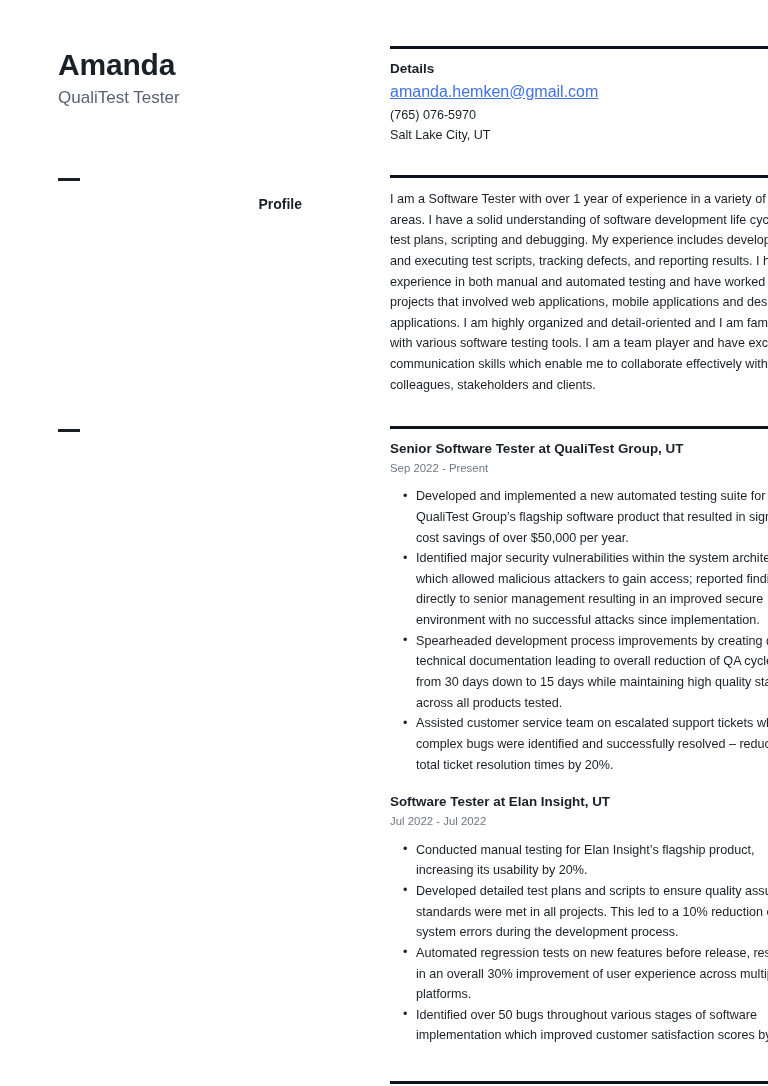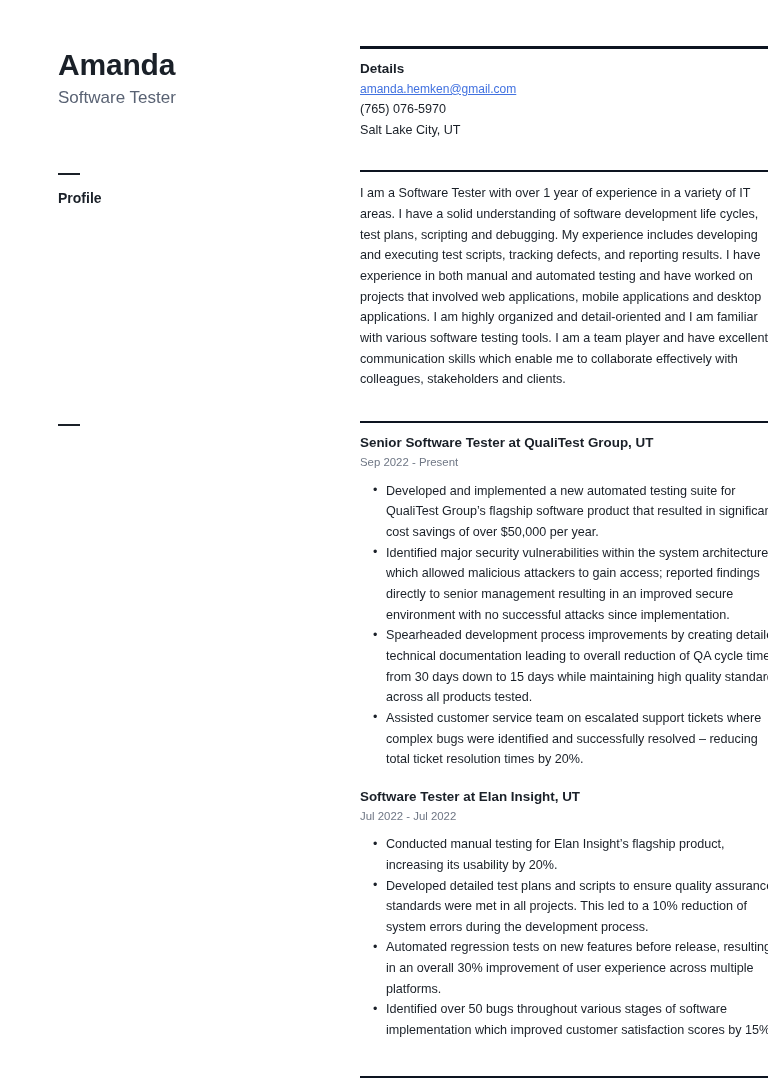--- a/index.html
+++ b/index.html
@@ -22,21 +22,21 @@
     width: 768px;
     height: 1086px;
     background: #ffffff;
     padding: 0;
   }
 
   
   .row {
     display: grid;
     grid-template-columns: 244px 422px;
-    column-gap: 58px;
+    column-gap: 88px;
     padding-left: 58px;
     padding-right: 45px;
   }
 
   
   .header-row { padding-top: 46px; }
 
   .name {
     font-size: 30px;
     font-weight: 700;
@@ -68,30 +68,30 @@
     line-height: 1.5;
   }
 
   .detail-line {
     font-size: 12.6px;
     line-height: 1.62;
     color: #1a2028;
   }
 
   .detail-link {
-    font-size: 12px;
+    font-size: 16px;
     line-height: 1.62;
     color: #4272e0;
     text-decoration: underline;
     display: inline-block;
     text-align: right;
   }
 
   
-  .section-label-wrap { padding-top: 3px; }
+  .section-label-wrap { padding-top: 3px; text-align: right; }
 
   .dash {
     width: 22px;
     height: 2.5px;
     background: #1a2028;
     margin-bottom: 14px;
   }
 
   .section-label {
     font-size: 14px;
@@ -158,21 +158,21 @@
 </style>
 </head>
 <body>
 
 <div class="page">
 
   <div class="row header-row">
 
     <div class="left-col">
       <div class="name">Amanda</div>
-      <div class="job-title">Software Tester</div>
+      <div class="job-title">QualiTest Tester</div>
     </div>
 
     <div class="right-col">
       <div class="rule"></div>
       <div class="details-heading">Details</div>
       <a class="detail-link" href="#">amanda.hemken@gmail.com</a>
       <div class="detail-line">(765) 076-5970</div>
       <div class="detail-line">Salt Lake City, UT</div>
     </div>
 

